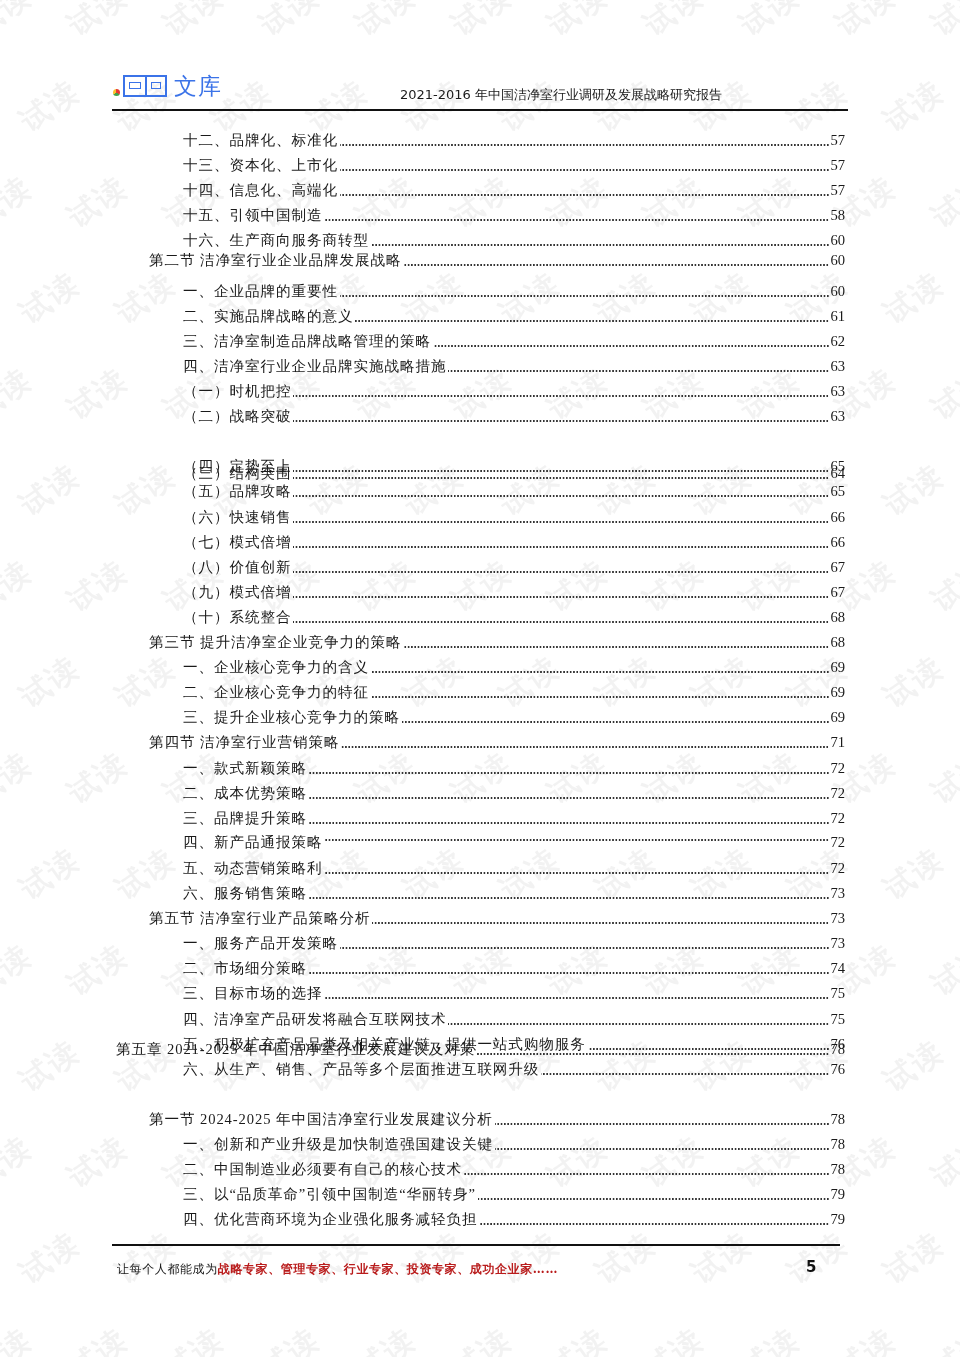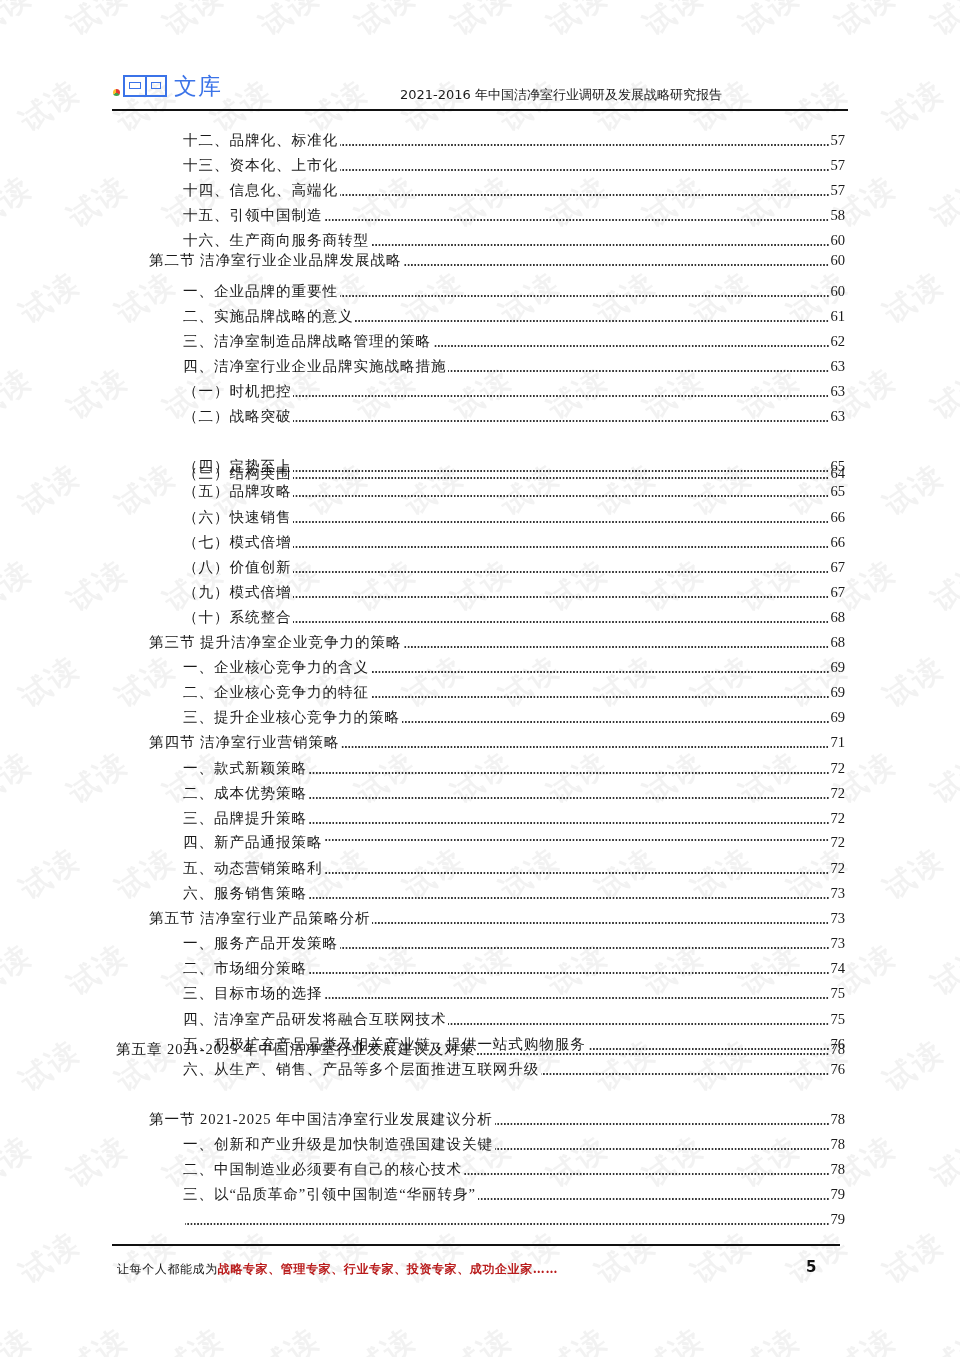--- a/index.html
+++ b/index.html
@@ -437,40 +437,41 @@
       <span class="toc-title">六、从生产、销售、产品等多个层面推进互联网升级</span>
       <span class="toc-dots"></span>
       <span class="toc-page">76</span>
     </div>
     <div class="toc-row l0" style="top: 909px;">
       <span class="toc-title">第五章  2021-2025 年中国洁净室行业发展建议及对策</span>
       <span class="toc-dots"></span>
       <span class="toc-page">78</span>
     </div>
     <div class="toc-row l1" style="top: 978.9px;">
-      <span class="toc-title">第一节  2021-2025 年中国洁净室行业发展建议分析</span>
+      <span class="toc-title">第一节  2024-2025 年中国洁净室行业发展建议分析</span>
       <span class="toc-dots"></span>
       <span class="toc-page">78</span>
     </div>
     <div class="toc-row l2" style="top: 1004px;">
       <span class="toc-title">一、创新和产业升级是加快制造强国建设关键</span>
       <span class="toc-dots"></span>
       <span class="toc-page">78</span>
     </div>
     <div class="toc-row l2" style="top: 1029.1px;">
       <span class="toc-title">二、中国制造业必须要有自己的核心技术</span>
       <span class="toc-dots"></span>
       <span class="toc-page">78</span>
     </div>
     <div class="toc-row l2" style="top: 1054.2px;">
       <span class="toc-title">三、以“品质革命”引领中国制造“华丽转身”</span>
       <span class="toc-dots"></span>
       <span class="toc-page">79</span>
     </div>
     <div class="toc-row l2" style="top: 1079.3px;">
+      <span class="toc-title">四、优化营商环境为企业强化服务减轻负担</span>
       <span class="toc-dots"></span>
       <span class="toc-page">79</span>
     </div>
   </div>
 
 <div class="footer-rule"></div>
 <div class="footer-text">
   <span class="lead">让每个人都能成为</span><span class="roles">战略专家、管理专家、行业专家、投资专家、成功企业家……</span>
 </div>
 <div class="page-num">5</div>

